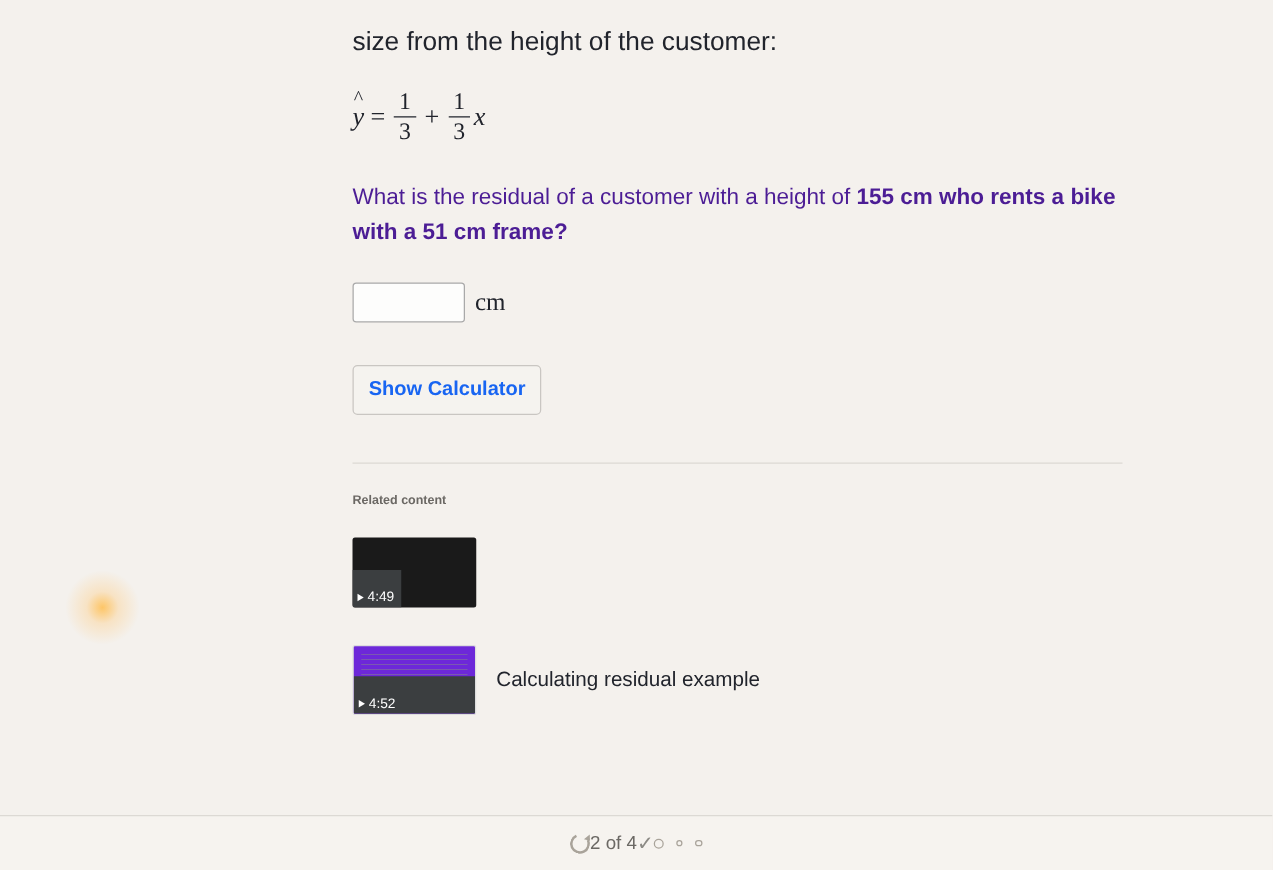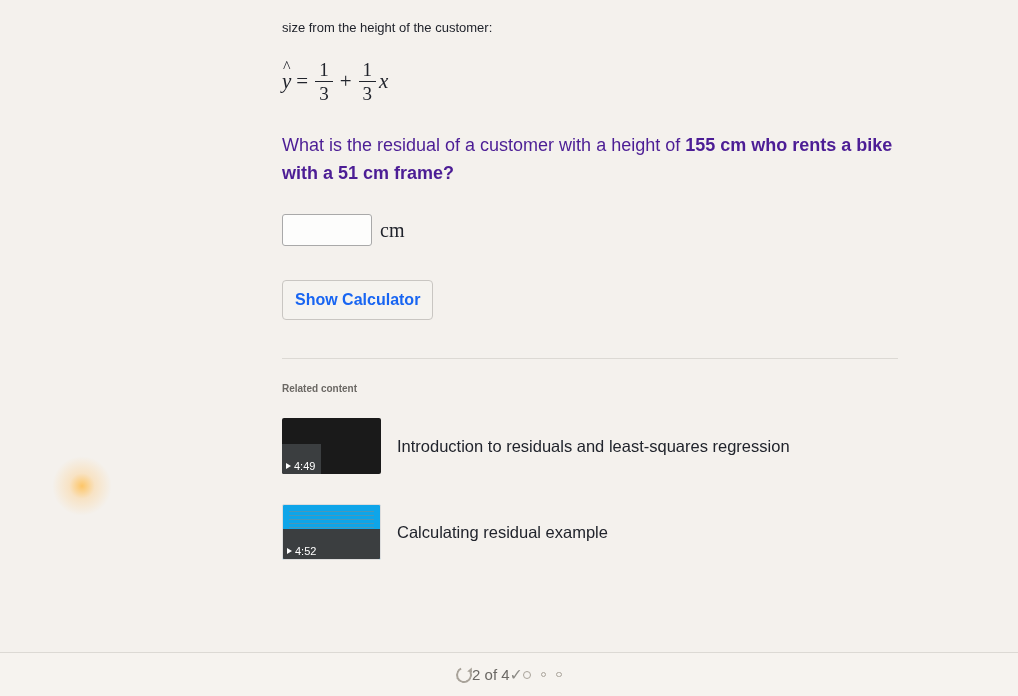--- a/index.html
+++ b/index.html
@@ -11,21 +11,21 @@
       height: 696px;
       overflow: hidden;
       position: relative;
     }
     .content {
       padding-left: 282px;
       padding-right: 120px;
       padding-top: 18px;
     }
     .intro-text {
-      font-size: 13px;
+      font-size: 21px;
       line-height: 1.5;
       color: #21242c;
       margin-bottom: 22px;
     }
     .equation {
       font-family: "Times New Roman", serif;
       font-size: 21px;
       display: flex;
       align-items: center;
       margin-bottom: 28px;
@@ -111,21 +111,21 @@
     .thumb {
       width: 99px;
       height: 56px;
       position: relative;
       border-radius: 2px;
       overflow: hidden;
       flex-shrink: 0;
     }
     .thumb-dark { background: #1a1a1a; }
     .thumb-light {
-      background: #0ea5e9;
+      background: #6d28d9;
       border: 1px solid #ddd;
     }
     .thumb-light::before {
       content: "";
       position: absolute;
       top: 6px; left: 6px; right: 6px;
       height: 22px;
       background: repeating-linear-gradient(
         to bottom,
         #888 0, #888 1px,
@@ -265,21 +265,20 @@
 
   <div class="related-title">Related content</div>
 
   <div class="related-item">
     <div class="thumb thumb-dark">
       <div class="duration">
         <span class="play-tri"></span>
         <span>4:49</span>
       </div>
     </div>
-    <div class="related-label">Introduction to residuals and least-squares regression</div>
   </div>
 
   <div class="related-item">
     <div class="thumb thumb-light">
       <div class="duration duration-full">
         <span class="play-tri"></span>
         <span>4:52</span>
       </div>
     </div>
     <div class="related-label">Calculating residual example</div>

